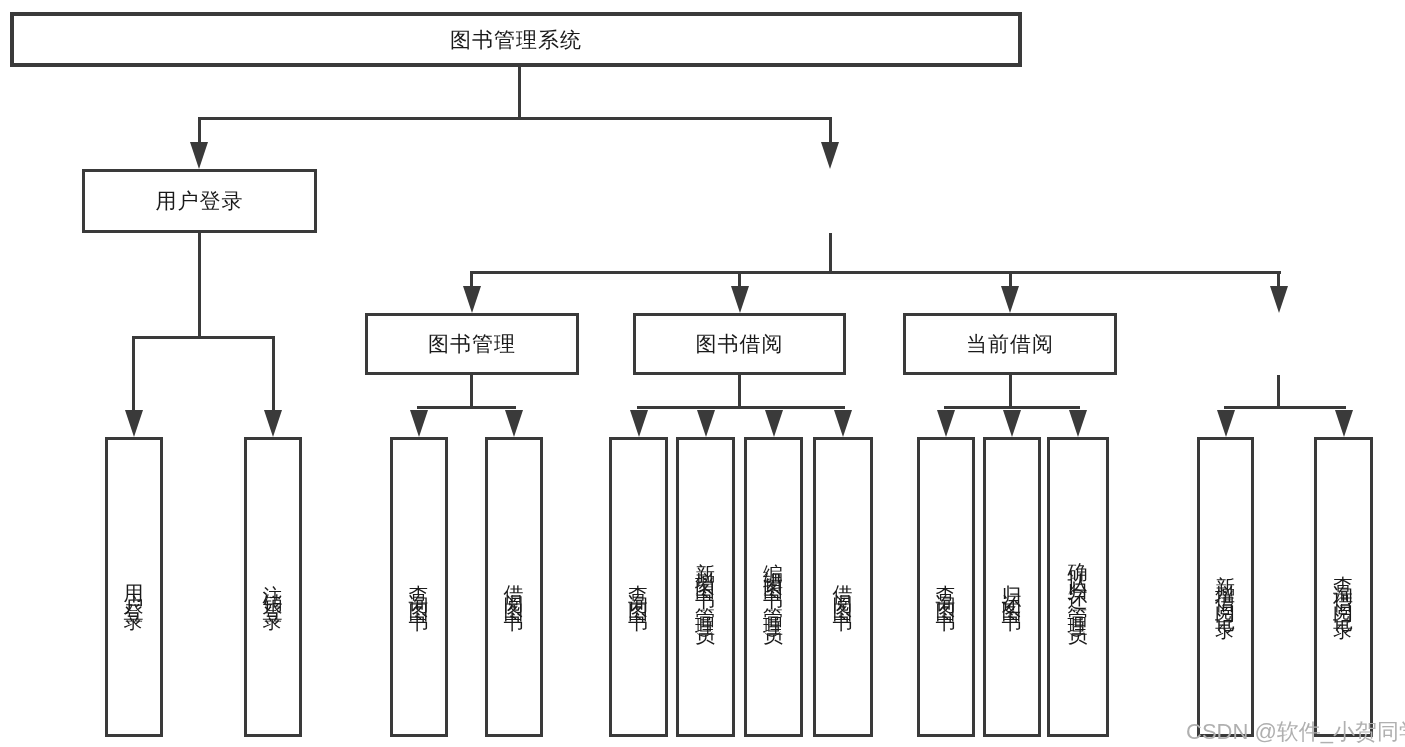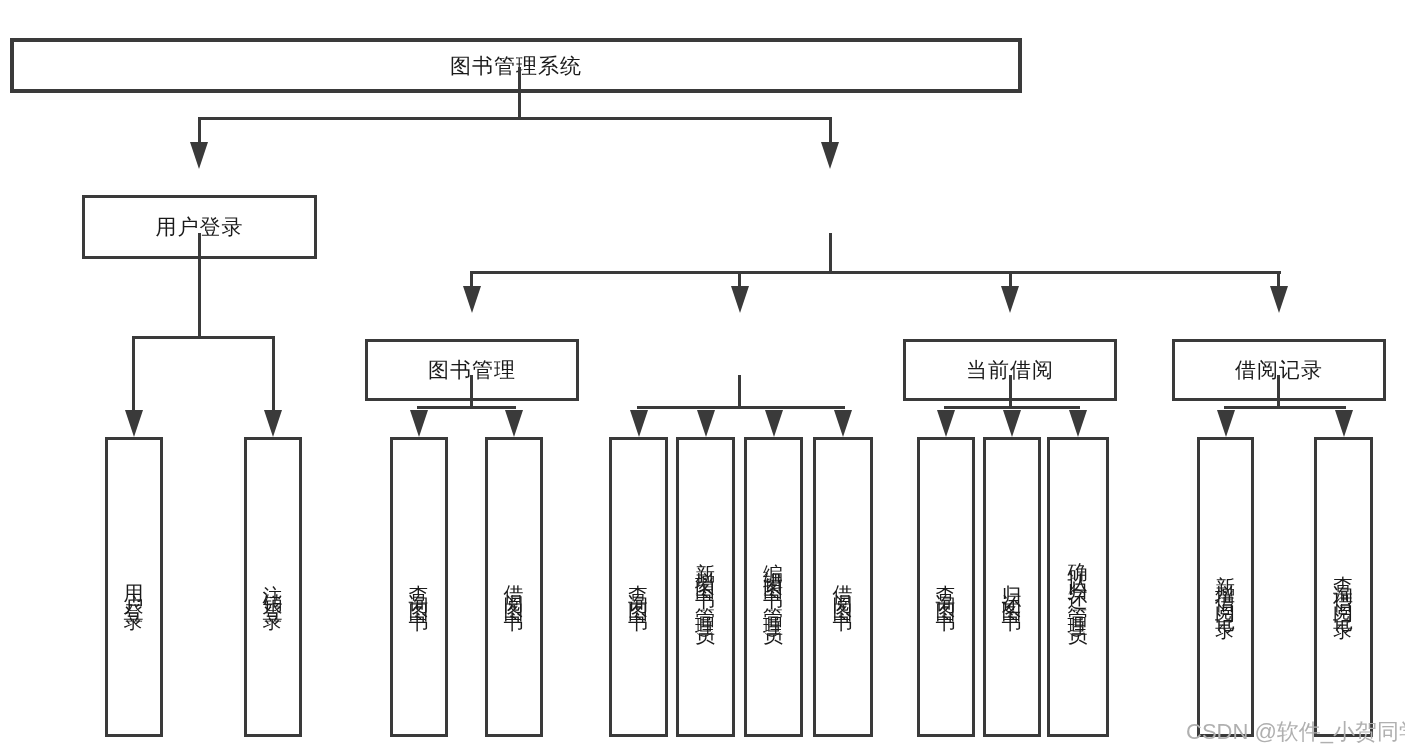--- a/index.html
+++ b/index.html
@@ -12,21 +12,21 @@
   #stage{
     position:relative;width:1405px;height:747px;background:var(--bg);
     overflow:hidden;
     font-family:"Liberation Sans","DejaVu Sans",sans-serif;
     color:var(--text);
   }
   .hbox{
     position:absolute;box-sizing:border-box;
     border:3px solid var(--line);background:#fff;
     display:flex;align-items:center;justify-content:center;
-    font-size:21px;letter-spacing:1px;margin-top:26px;
+    font-size:21px;letter-spacing:1px;
   }
   .vbox{
     position:absolute;box-sizing:border-box;
     border:3px solid var(--line);background:#fff;
     display:flex;align-items:center;justify-content:center;
     writing-mode:vertical-rl;text-orientation:mixed;
     font-size:20px;letter-spacing:9px;line-height:1;
   }
   .hline,.vline{position:absolute;background:var(--line);}
   .hline{height:3px;}
@@ -47,24 +47,24 @@
 
 <div id="stage">
 
   <div class="hbox" style="left:10px;top:12px;width:1012px;height:55px;border-width:4px">图书管理系统</div>
 
   <div class="hbox" style="left:82px;top:169px;width:235px;height:64px">用户登录</div>
 
 
   <div class="hbox" style="left:365px;top:313px;width:214px;height:62px">图书管理</div>
 
+  <div class="hbox" style="left:633px;top:313px;width:213px;height:62px">图书借阅</div>
 
   <div class="hbox" style="left:903px;top:313px;width:214px;height:62px">当前借阅</div>
 
-  <div class="hbox" style="left:1172px;top:313px;width:214px;height:62px">借阅记录</div>
 
   <div class="vbox" style="left:105px;top:437px;width:58px;height:300px">用户登录</div>
 
   <div class="vbox" style="left:244px;top:437px;width:58px;height:300px">注销登录</div>
 
   <div class="vbox" style="left:390px;top:437px;width:58px;height:300px">查询图书</div>
 
   <div class="vbox" style="left:485px;top:437px;width:58px;height:300px">借阅图书</div>
 
   <div class="vbox" style="left:609px;top:437px;width:59px;height:300px">查询图书</div>

